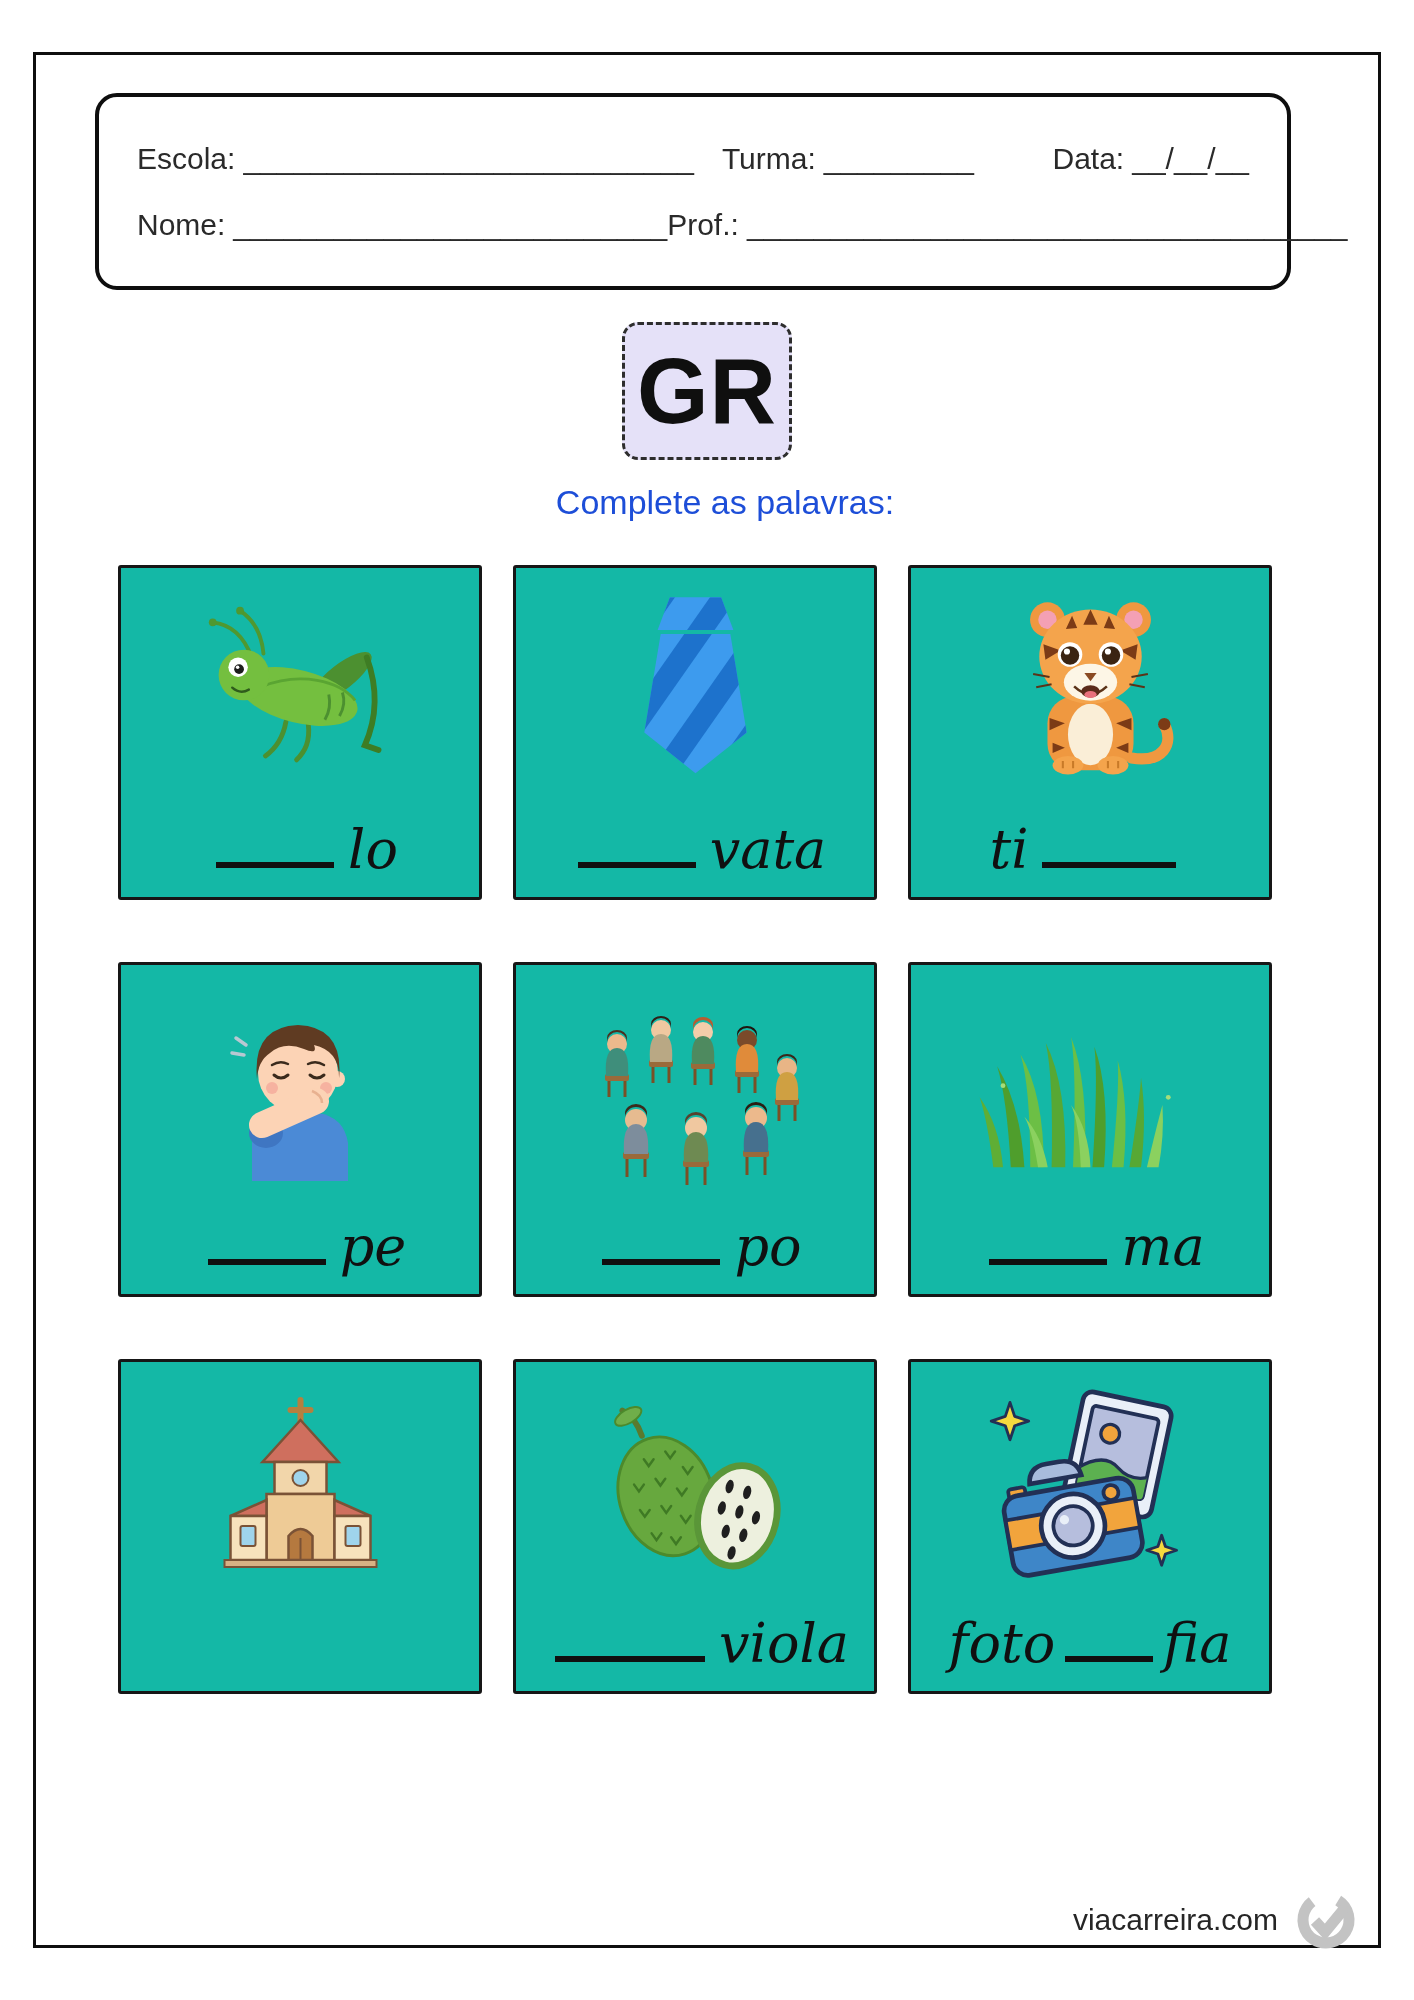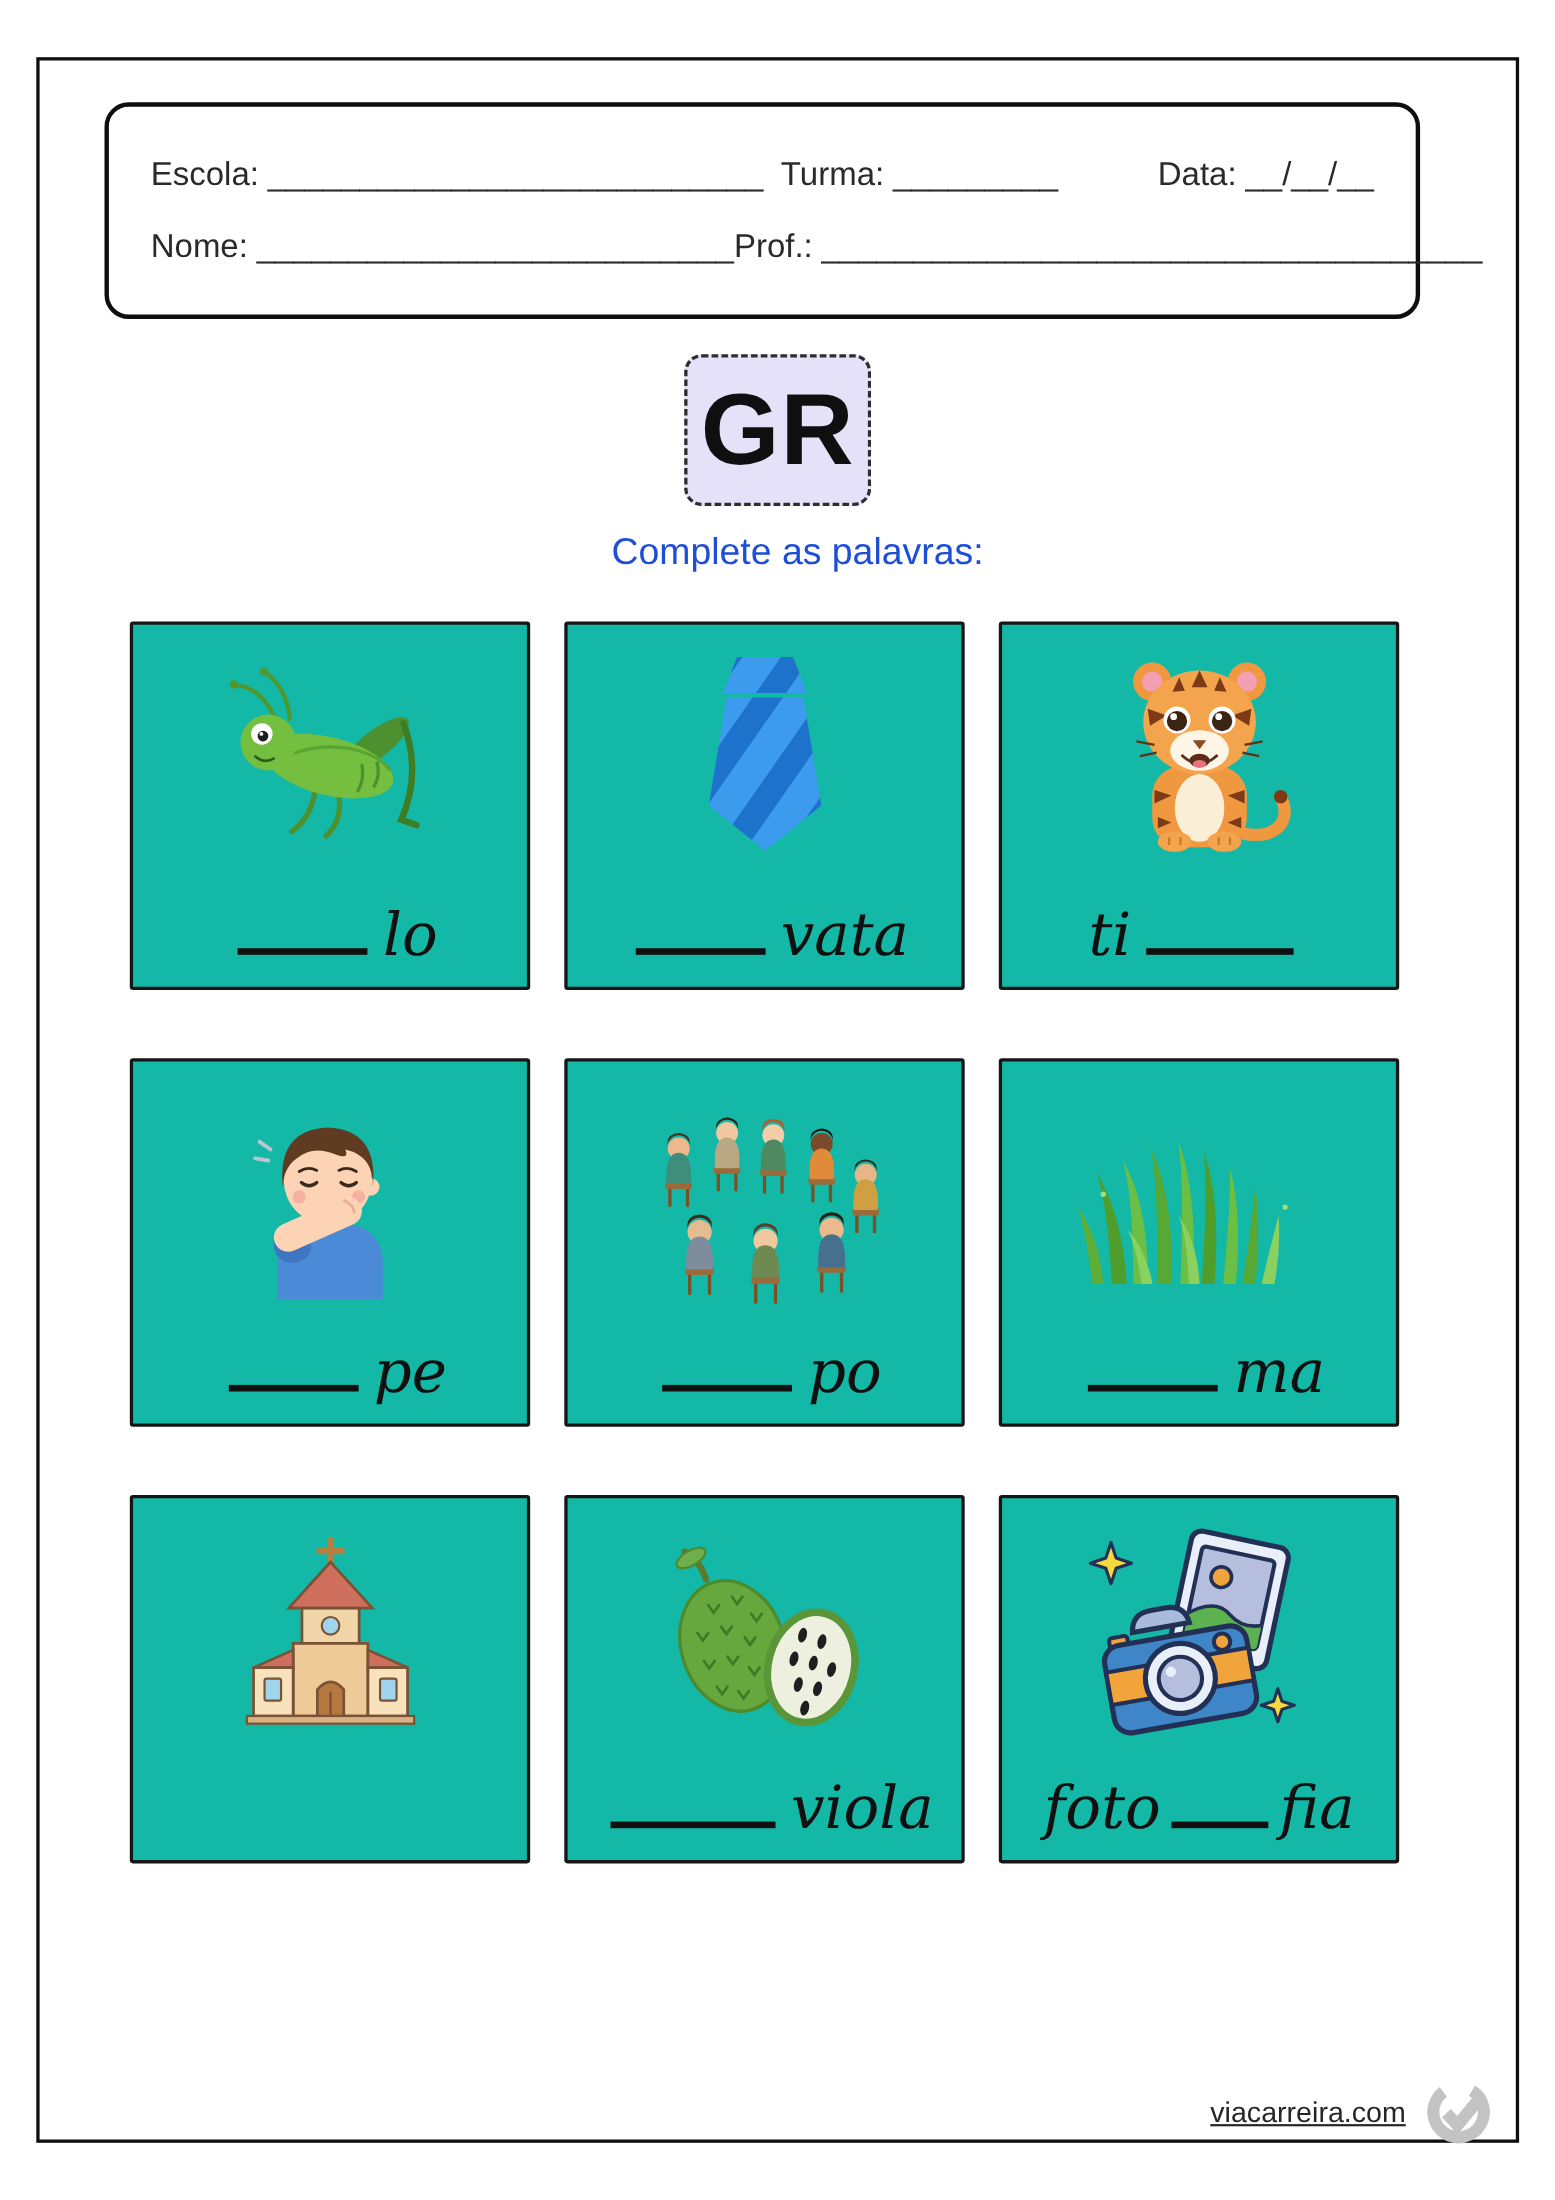--- a/index.html
+++ b/index.html
@@ -10,21 +10,21 @@
   
   .header-box{position:absolute;left:95px;top:93px;width:1196px;height:197px;
         border:4px solid #0e0e0e;border-radius:22px;box-sizing:border-box;
         display:flex;flex-direction:column;justify-content:center;gap:32px;
         padding:8px 38px;font-size:30px;font-weight:300;color:#2a2a2a;background:#fff;}
   .form-row{display:flex;align-items:baseline;white-space:nowrap;}
   .form-row .field{display:inline-block;}
   .fld-label{margin-right:8px;}
   .fld-blank{letter-spacing:0;color:#2a2a2a;}
   .push-right{margin-left:auto;}
-  .gap-sm{margin-left:16px;}
+  .gap-sm{margin-left:28px;}
   .gap-md{}
   
   .gr-badge{position:absolute;left:50%;top:322px;transform:translateX(-50%);
         width:170px;height:138px;background:#e5e1f8;border:3px dashed #2d2d2d;border-radius:16px;
         display:flex;align-items:center;justify-content:center;box-sizing:border-box;}
   .gr-text{font-size:92px;font-weight:800;letter-spacing:1px;color:#0f0f0f;line-height:1;}
   
   .instruction{position:absolute;left:0;right:0;top:483px;text-align:center;
         font-size:34px;color:#1d4ed8;padding-left:36px;}
   
@@ -36,21 +36,21 @@
   .card-label{position:absolute;left:0;right:0;bottom:20px;text-align:center;
         font-family:"DejaVu Serif",serif;font-style:italic;font-size:54px;color:#101010;line-height:1;}
   .word-blank{display:inline-block;width:118px;height:4px;border-bottom:6px solid #101010;
         margin:0 14px;vertical-align:baseline;}
   .word-pre:empty,.word-post:empty{display:none;}
   .card--tigre .word-blank{width:134px;}
   .card--graviola .word-blank{width:150px;}
   .card--fotografia .word-blank{width:88px;margin:0 10px;}
   
   .footer{position:absolute;right:56px;bottom:48px;display:flex;align-items:center;gap:16px;}
-  .footer-text{font-size:26px;color:#262626;text-decoration:underline;}
+  .footer-text{font-size:30px;color:#262626;}
 </style>
 </head>
 <body>
 
 <div class="page">
   <div class="outer-border"></div>
 
   <div class="header-box">
     <div class="form-row">
       <span class="field">

